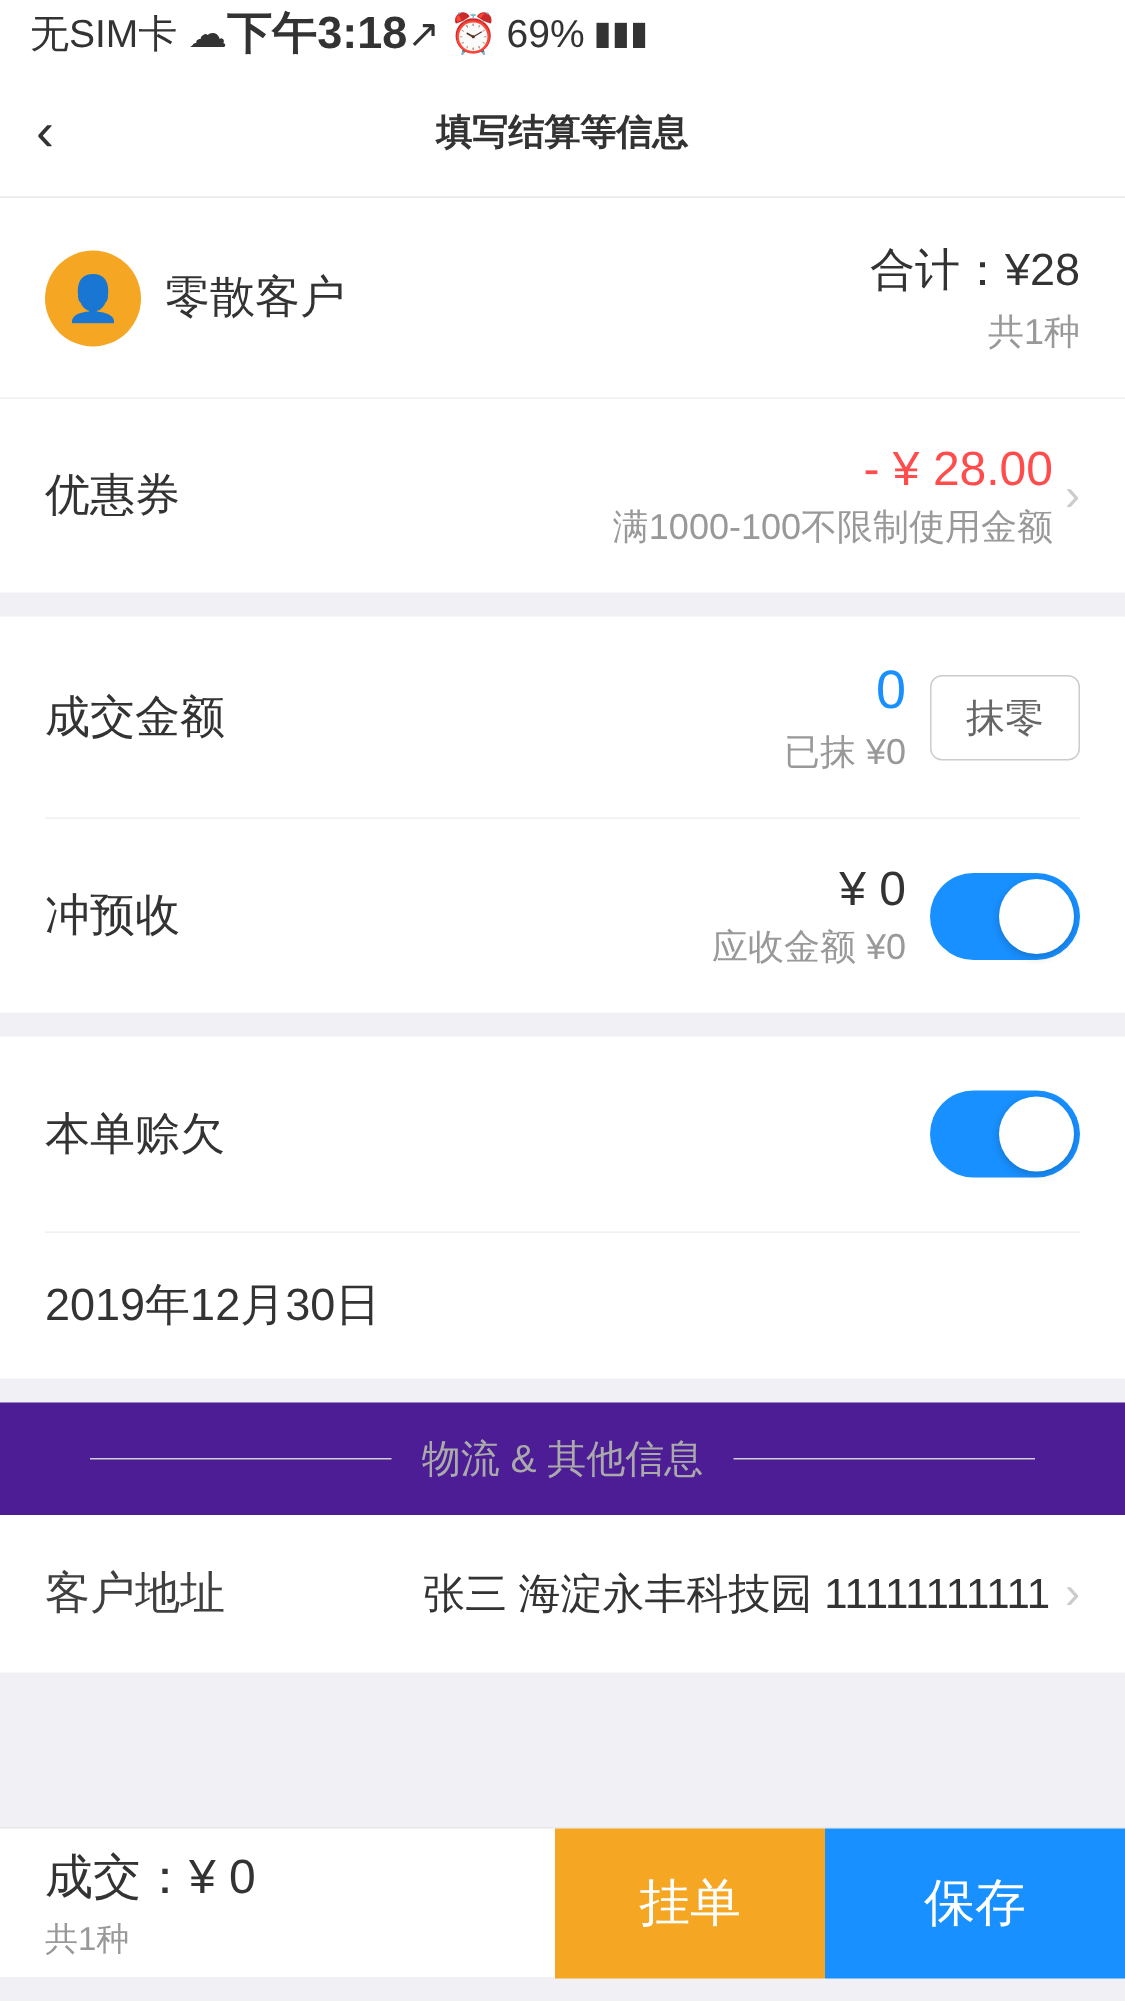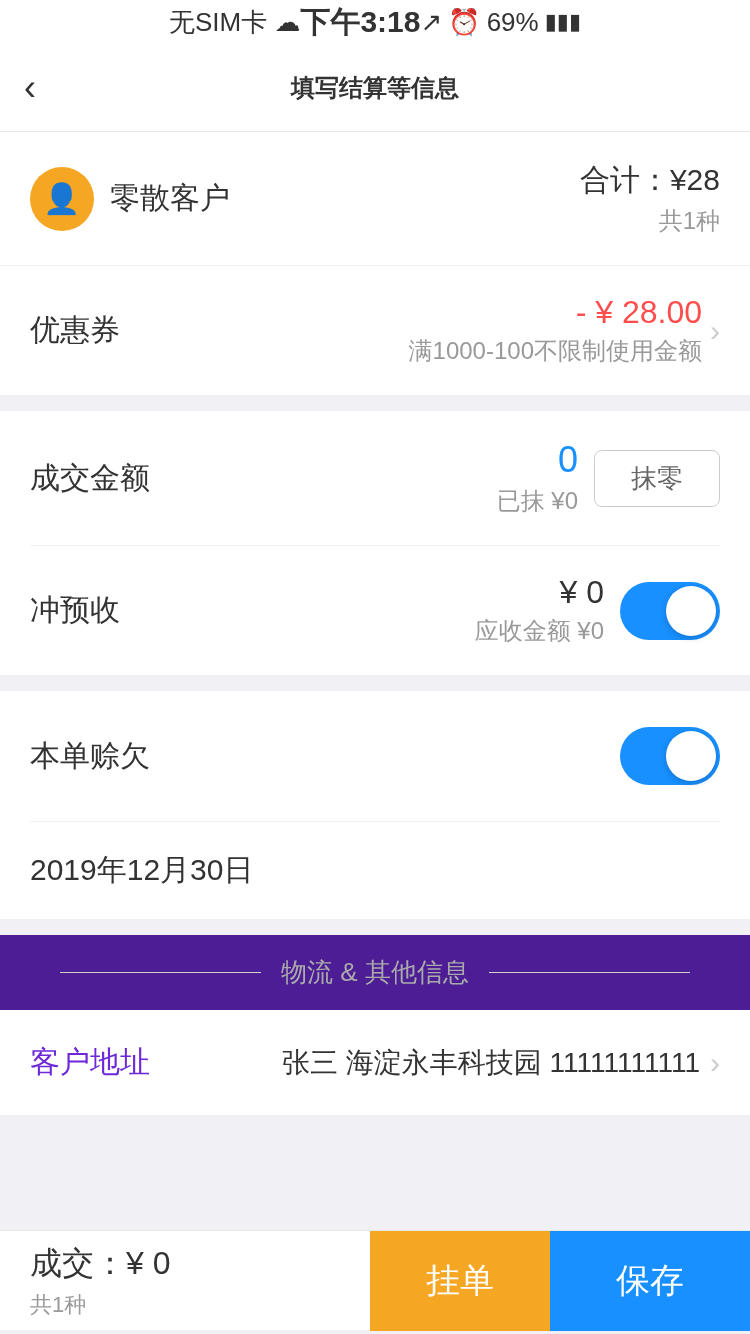--- a/index.html
+++ b/index.html
@@ -13,21 +13,21 @@
       color: #333;
     }
 
     
     .status-bar {
       width: 750px;
       height: 44px;
       background: #fff;
       display: flex;
       align-items: center;
-      justify-content: center;
+      justify-content: flex-start;
       padding: 0 20px;
       font-size: 26px;
       font-weight: 500;
     }
     .status-left { display: flex; align-items: center; gap: 10px; }
     .status-center { font-size: 30px; font-weight: 600; }
     .status-right { display: flex; align-items: center; gap: 6px; font-size: 26px; }
 
     
     .nav-bar {
@@ -173,21 +173,21 @@
     }
     .amount-sub {
       font-size: 24px;
       color: #999;
       margin-top: 4px;
     }
 
     .round-zero-btn {
       border: 1px solid #ccc;
       border-radius: 8px;
-      padding: 10px 36px;
+      padding: 10px 23px;
       font-size: 26px;
       color: #666;
       background: #fff;
       cursor: pointer;
     }
 
     .prepay-right {
       text-align: right;
     }
     .prepay-amount {
@@ -281,42 +281,42 @@
       padding: 0 30px;
     }
     .address-row {
       display: flex;
       align-items: center;
       justify-content: space-between;
       padding: 32px 0;
     }
     .address-label {
       font-size: 30px;
-      color: #6d28d9;
+      color: #404040;
       flex-shrink: 0;
       margin-right: 30px;
     }
     .address-value {
       font-size: 28px;
       color: #333;
       flex: 1;
       text-align: right;
     }
 
     
     .empty-space {
       background: #f0f0f5;
       flex: 1;
       min-height: 200px;
     }
 
     
     .bottom-bar {
       position: fixed;
-      bottom: 4px;
+      bottom: 16px;
       width: 750px;
       height: 100px;
       display: flex;
       align-items: center;
       background: #fff;
       border-top: 1px solid #e8e8e8;
     }
     .bottom-info {
       flex: 1;
       padding: 0 30px;

